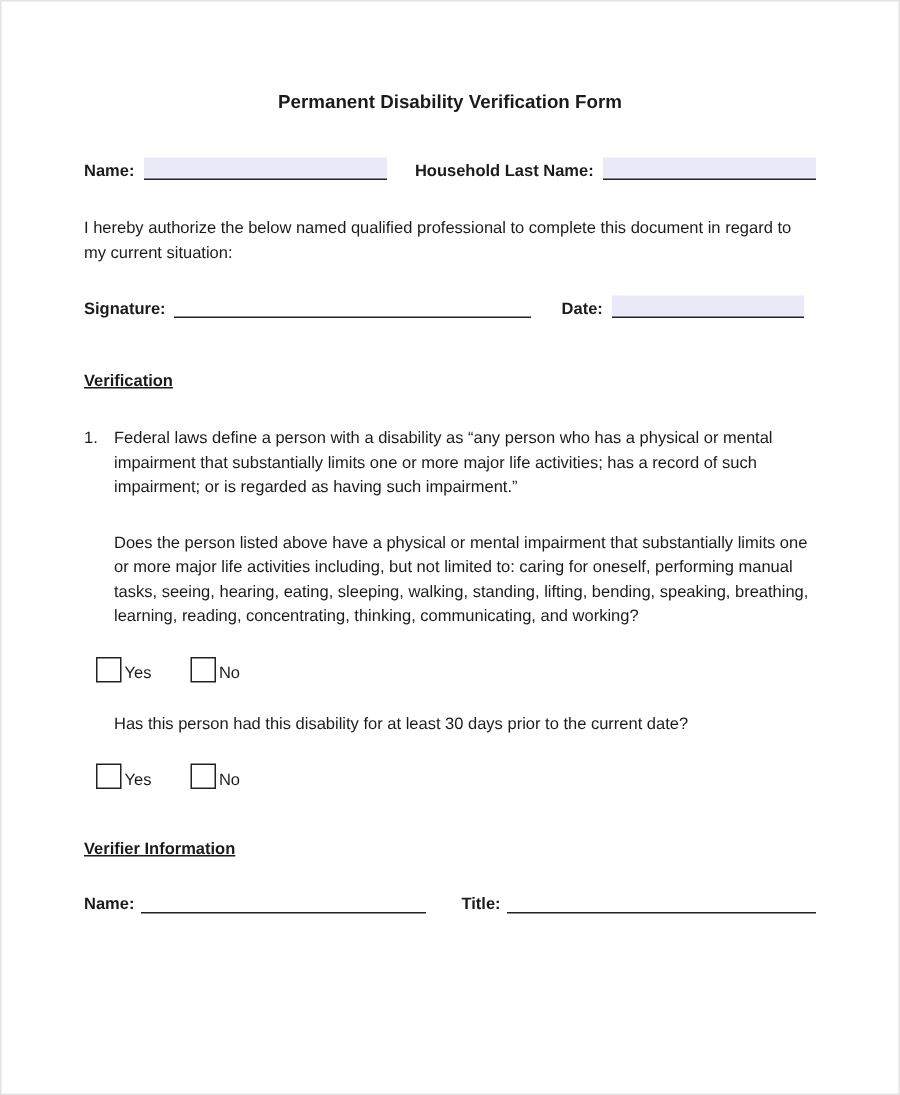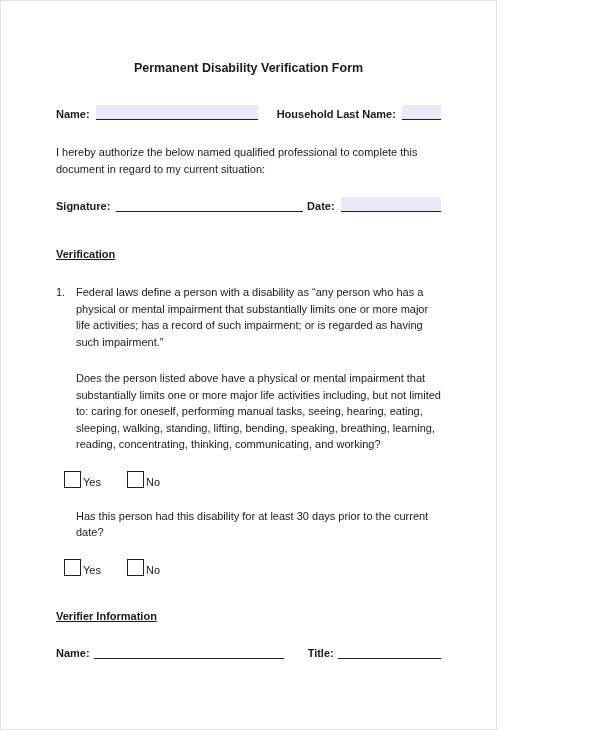--- a/index.html
+++ b/index.html
@@ -3,21 +3,21 @@
 <meta charset="utf-8">
 <style>
   * { box-sizing: border-box; margin: 0; padding: 0; }
   html, body { background: #ffffff; }
   body {
     font-family: "Liberation Sans", sans-serif;
     color: #1b1b1b;
     -webkit-font-smoothing: antialiased;
   }
   .page {
-    width: 497px;
+    width: 600px;
     height: 730px;
     background: #ffffff;
     border: 1px solid #e3e3e3;
     padding: 60px 55px 0 55px;
     overflow: hidden;
   }
   .title {
     text-align: center;
     font-size: 12.5px;
     font-weight: bold;
@@ -37,21 +37,21 @@
     height: 13px;
     border-bottom: 1px solid #222;
   }
   .name-row { margin-bottom: 24px; }
   .name-row .f-name { width: 162px; margin-left: 6px; }
   .name-row .hh-lbl { margin-left: 19px; }
   .name-row .f-hh { width: 150px; margin-left: 6px; flex: 1; }
   .auth-p { margin-bottom: 20px; }
   .sig-row { margin-bottom: 36px; }
   .sig-row .sig-line { width: 238px; margin-left: 6px; }
-  .sig-row .date-lbl { margin-left: 4px; }
+  .sig-row .date-lbl { margin-left: 20px; }
   .sig-row .f-date { width: 128px; margin-left: 6px; }
   .house-p { margin-bottom: 28px; }
   .section-h {
     font-size: 11px;
     font-weight: bold;
     text-decoration: underline;
     margin-bottom: 24px;
   }
   .num-item { display: flex; margin-bottom: 20px; }
   .num-item .num { font-size: 11px; width: 20px; flex: 0 0 20px; line-height: 1.5; }

